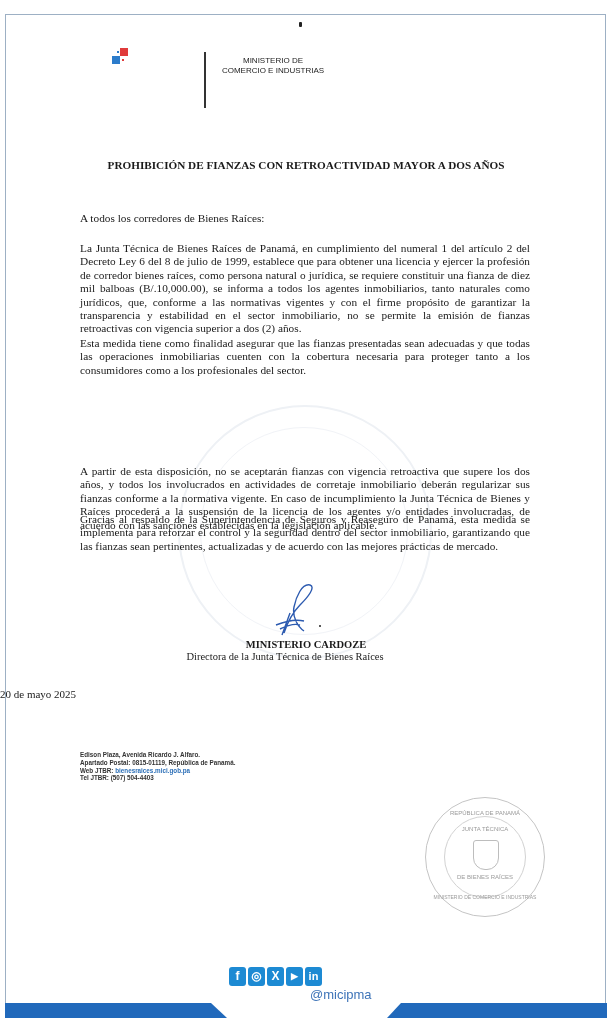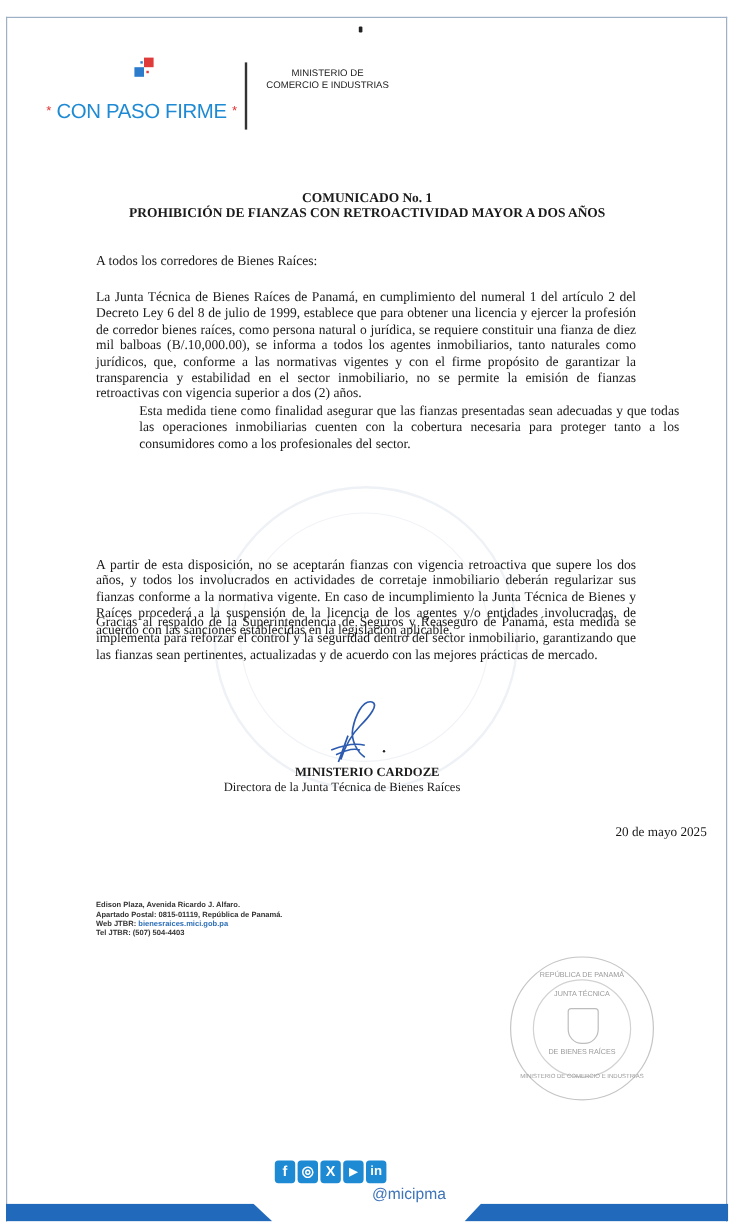--- a/index.html
+++ b/index.html
@@ -16,31 +16,31 @@
   .gob { position:absolute; left:0; top:22px; width:160px; text-align:center; font-family:"Liberation Sans", sans-serif; font-size:9.5px; letter-spacing:3.4px; color:#3a3a3a; }
   .paso { position:absolute; left:0; top:35px; width:160px; text-align:center; font-family:"Liberation Sans", sans-serif; font-size:17px; color:#1f8ad4; letter-spacing:-0.3px; white-space:nowrap; }
   .paso .star { color:#e03b3b; font-size:11px; vertical-align:2px; }
   .vdiv { position:absolute; left:204px; top:52px; width:1.5px; height:56px; background:#333; }
   .ministerio { position:absolute; left:213px; top:56px; width:120px; text-align:center; font-family:"Liberation Sans", sans-serif; font-weight:normal; font-size:8px; line-height:10px; color:#222; }
 
   .title { position:absolute; left:0; top:159px; width:612px; text-align:center; font-weight:bold; font-size:11.2px; line-height:13px; }
   .salut { position:absolute; left:80px; top:212px; font-size:11.3px; }
   .body { position:absolute; left:80px; width:450px; font-size:11.3px; line-height:13.4px; text-align:justify; }
   .p1 { top:242px; }
-  .p2 { top:337px;margin-left:36px; }
+  .p2 { top:337px; }
   .p3 { top:418px;margin-top:47px; }
   .p4 { top:513px; }
 
   .seal-wm { position:absolute; left:178px; top:405px; width:250px; height:250px; border-radius:50%; border:2px solid #eef1f5; }
   .seal-wm2 { position:absolute; left:200px; top:427px; width:206px; height:206px; border-radius:50%; border:1px solid #f1f3f7; }
 
   .sig { position:absolute; left:270px; top:583px; width:60px; height:55px; }
   .signer { position:absolute; left:0; top:639px; width:612px; text-align:center; font-weight:bold; font-size:10.5px; }
   .signer-role { position:absolute; left:0; top:651px; width:532px; text-align:center; font-size:10.5px;padding-left:19px; }
-  .date { position:absolute; left:0; top:688px; width:589px; text-align:right; font-size:11px; }
+  .date { position:absolute; left:0; top:688px; width:589px; text-align:left; font-size:11px; }
 
   .addr { position:absolute; left:80px; top:751px; font-family:"Liberation Sans", sans-serif; font-weight:bold; font-size:6.3px; line-height:7.8px; color:#333; }
   .addr .link { color:#2c6fb7; }
 
   .stamp { position:absolute; left:425px; top:797px; width:118px; height:118px; border-radius:50%; border:1.5px solid #c5c5c5; }
   .stamp-inner { position:absolute; left:18px; top:18px; width:80px; height:80px; border-radius:50%; border:1px solid #d2d2d2; }
   .stamp-text { position:absolute; left:0; width:118px; text-align:center; font-family:"Liberation Sans", sans-serif; font-size:6px; color:#9a9a9a; }
   .stamp-shield { position:absolute; left:47px; top:42px; width:24px; height:28px; border:1px solid #bdbdbd; border-radius:3px 3px 12px 12px; }
 
   .social { position:absolute; left:229px; top:967px; display:flex; gap:2px; }
@@ -54,34 +54,28 @@
 <body>
 
 <div class="frame"></div>
 <div class="dot-mark"></div>
 
 <div class="logo">
   <div class="flag-red"></div>
   <div class="flag-blue"></div>
   <div class="flag-dot1"></div>
   <div class="flag-dot2"></div>
-  <div class="paso">
-    <span class="star">*</span>
-    <span>CON PASO FIRME</span>
-    <span class="star">*</span>
-  </div>
 </div>
 <div class="vdiv"></div>
 <div class="ministerio">
   <div>MINISTERIO DE</div>
   <div>COMERCIO E INDUSTRIAS</div>
 </div>
 
 <div class="title">
-  <div>COMUNICADO No. 1</div>
   <div>PROHIBICIÓN DE FIANZAS CON RETROACTIVIDAD MAYOR A DOS AÑOS</div>
 </div>
 
 <div class="seal-wm"></div>
 <div class="seal-wm2"></div>
 
 <div class="salut">A todos los corredores de Bienes Raíces:</div>
 <div class="body p1">La Junta Técnica de Bienes Raíces de Panamá, en cumplimiento del numeral 1 del artículo 2 del Decreto Ley 6 del 8 de julio de 1999, establece que para obtener una licencia y ejercer la profesión de corredor bienes raíces, como persona natural o jurídica, se requiere constituir una fianza de diez mil balboas (B/.10,000.00), se informa a todos los agentes inmobiliarios, tanto naturales como jurídicos, que, conforme a las normativas vigentes y con el firme propósito de garantizar la transparencia y estabilidad en el sector inmobiliario, no se permite la emisión de fianzas retroactivas con vigencia superior a dos (2) años.</div>
 <div class="body p2">Esta medida tiene como finalidad asegurar que las fianzas presentadas sean adecuadas y que todas las operaciones inmobiliarias cuenten con la cobertura necesaria para proteger tanto a los consumidores como a los profesionales del sector.</div>
 <div class="body p3">A partir de esta disposición, no se aceptarán fianzas con vigencia retroactiva que supere los dos años, y todos los involucrados en actividades de corretaje inmobiliario deberán regularizar sus fianzas conforme a la normativa vigente. En caso de incumplimiento la Junta Técnica de Bienes y Raíces procederá a la suspensión de la licencia de los agentes y/o entidades involucradas, de acuerdo con las sanciones establecidas en la legislación aplicable.</div>

